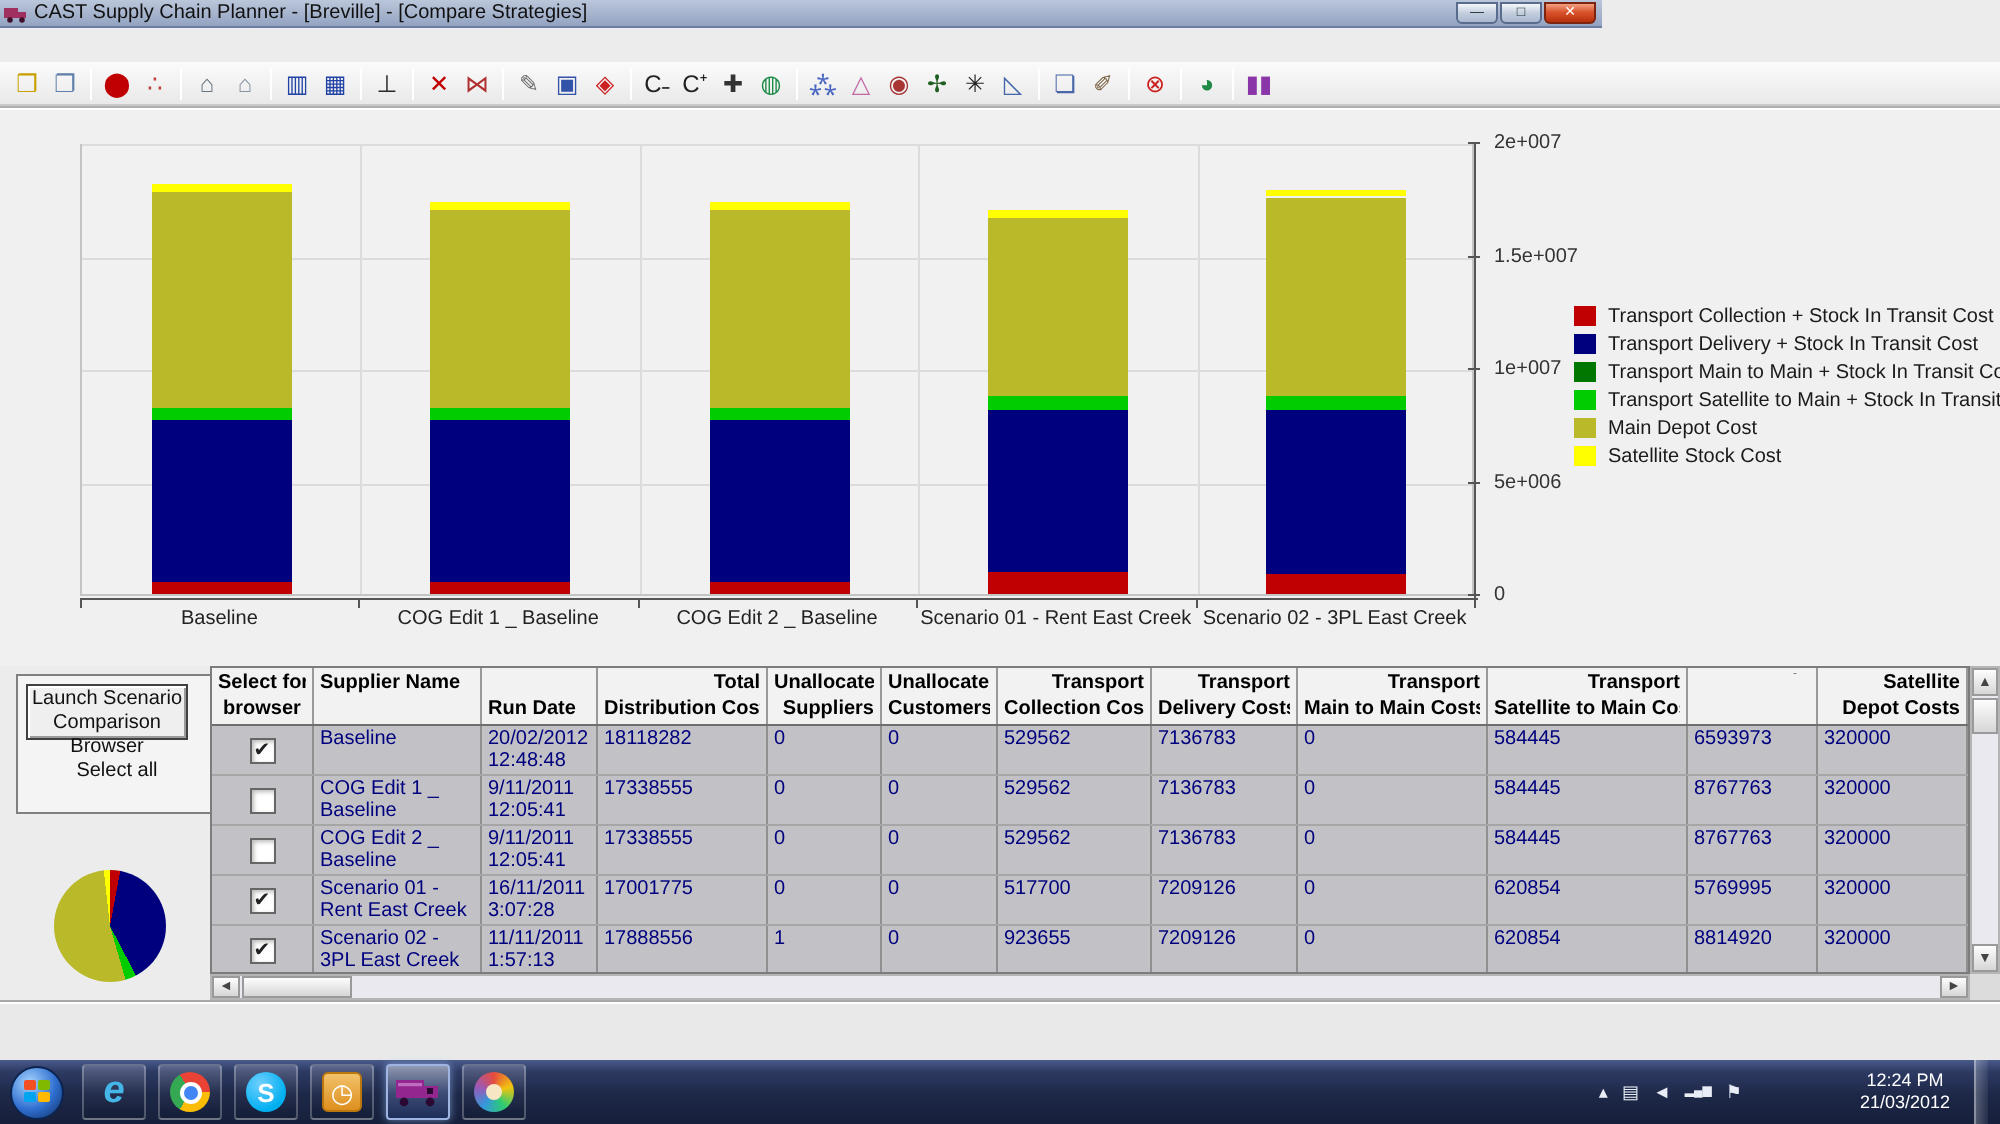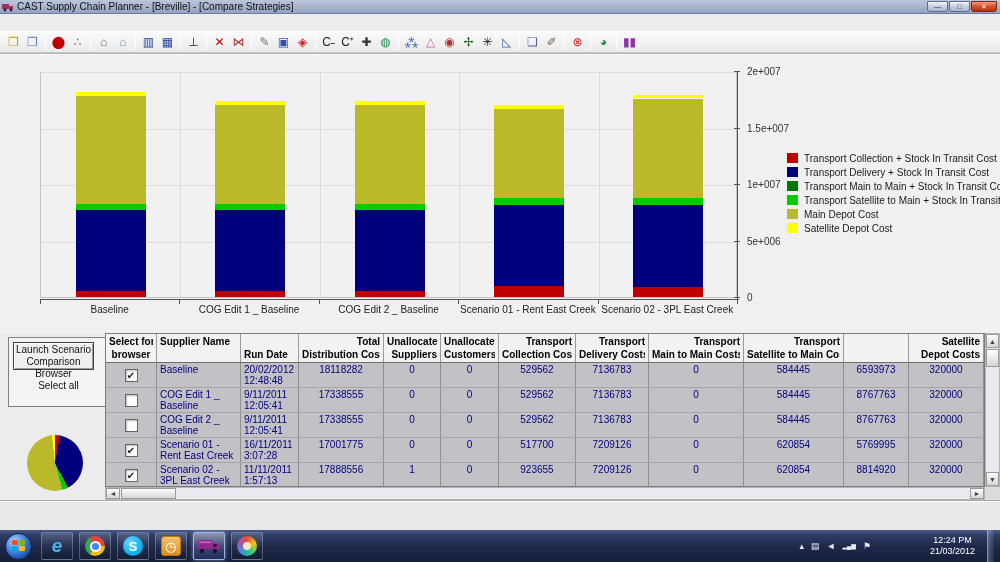--- a/index.html
+++ b/index.html
@@ -1,21 +1,21 @@
 <!DOCTYPE html>
 <html><head>
 <meta charset="utf-8">
 <style>
   * { margin:0; padding:0; box-sizing:border-box; }
   html,body { width:1000px; height:562px; overflow:hidden; }
   body { font-family:"Liberation Sans", sans-serif; background:#ececec; position:relative; }
   #screen { position:absolute; inset:0; }
 
   
-  #titlebar { position:absolute; top:0; left:0; width:1000px; height:14px;
+  #titlebar { position:absolute; top:0; left:0; width:801px; height:14px;
     background:linear-gradient(#bac6da,#93a3c1); display:flex; align-items:center;
     border-bottom:1px solid #6b7da0; }
   #title-app-icon { width:12px; height:10px; margin:0 3px 0 2px; flex:0 0 auto; }
   #title-text { font-size:10px; color:#111; white-space:nowrap; line-height:14px; }
   #title-buttons { margin-left:auto; display:flex; gap:1px; padding-right:3px; }
   .tb-btn { width:21px; height:11px; border:1px solid #5a6c8e; border-radius:0 0 3px 3px;
     background:linear-gradient(#f4f7fb,#c3cede 50%,#aab8d0); font-size:7px; line-height:9px;
     text-align:center; color:#233; }
   .tb-btn.close { width:26px; background:linear-gradient(#f3a084,#d9542c 45%,#b8300d);
     color:#fff; border-color:#7c2410; }
@@ -75,21 +75,21 @@
 
   #grid { position:absolute; left:105px; top:0; width:880px; height:154px;
     background:#c0c0c0; border:1px solid #7c7c7c; overflow:hidden; }
   #grid-header { display:flex; height:29px; background:#f2f2f2; border-bottom:1px solid #6e6e6e; }
   .hcell { border-right:1px solid #9a9a9a; font-size:10px; font-weight:bold; color:#000;
     padding:1px 3px; display:flex; flex-direction:column; justify-content:flex-start; }
   .hline { line-height:13px; height:13px; white-space:nowrap; overflow:hidden; }
   .grid-row { display:flex; height:25px; border-bottom:1px solid #a6a6a6; background:#c2c2c6; }
   .cell { border-right:1px solid #909090; font-size:10px; color:#00007e;
     padding:1px 3px; line-height:11px; overflow:hidden; }
-  .cell.num { text-align:center; }
+  .cell.num { text-align:left; }
   .cell.center { display:flex; align-items:center; justify-content:center; }
   .checkbox { width:13px; height:13px; background:#fff; border:1px solid #666;
     box-shadow:inset 1px 1px 2px #bbb; font-size:10px; line-height:11px; text-align:center; color:#222; }
 
   
   .sb-btn { position:absolute; background:linear-gradient(#fdfdfd,#d6d6d6); border:1px solid #9a9a9a;
     font-size:7px; color:#444; text-align:center; }
   #vscroll { position:absolute; left:985px; top:0; width:15px; height:154px; background:#e9e9ef; border:1px solid #b5b5b5; }
   #vscroll .up { left:0; top:0; width:13px; height:14px; line-height:13px; }
   #vscroll .thumb { left:0; top:15px; width:13px; height:18px; }
@@ -294,21 +294,21 @@
         <div class="legend-row">
           <span class="legend-swatch" style="background: rgb(0, 204, 0);"></span>
           <span class="legend-label">Transport Satellite to Main + Stock In Transit Cost</span>
         </div>
         <div class="legend-row">
           <span class="legend-swatch" style="background: rgb(185, 185, 41);"></span>
           <span class="legend-label">Main Depot Cost</span>
         </div>
         <div class="legend-row">
           <span class="legend-swatch" style="background: rgb(255, 255, 0);"></span>
-          <span class="legend-label">Satellite Depot Cost</span>
+          <span class="legend-label">Satellite Stock Cost</span>
         </div>
       </div>
   </div>
 
   <div id="table-section">
     <div id="left-panel">
       <div id="launch-box">
         <div id="launch-button">Launch Scenario Comparison Browser</div>
         <div id="select-all">Select all</div>
       </div>

